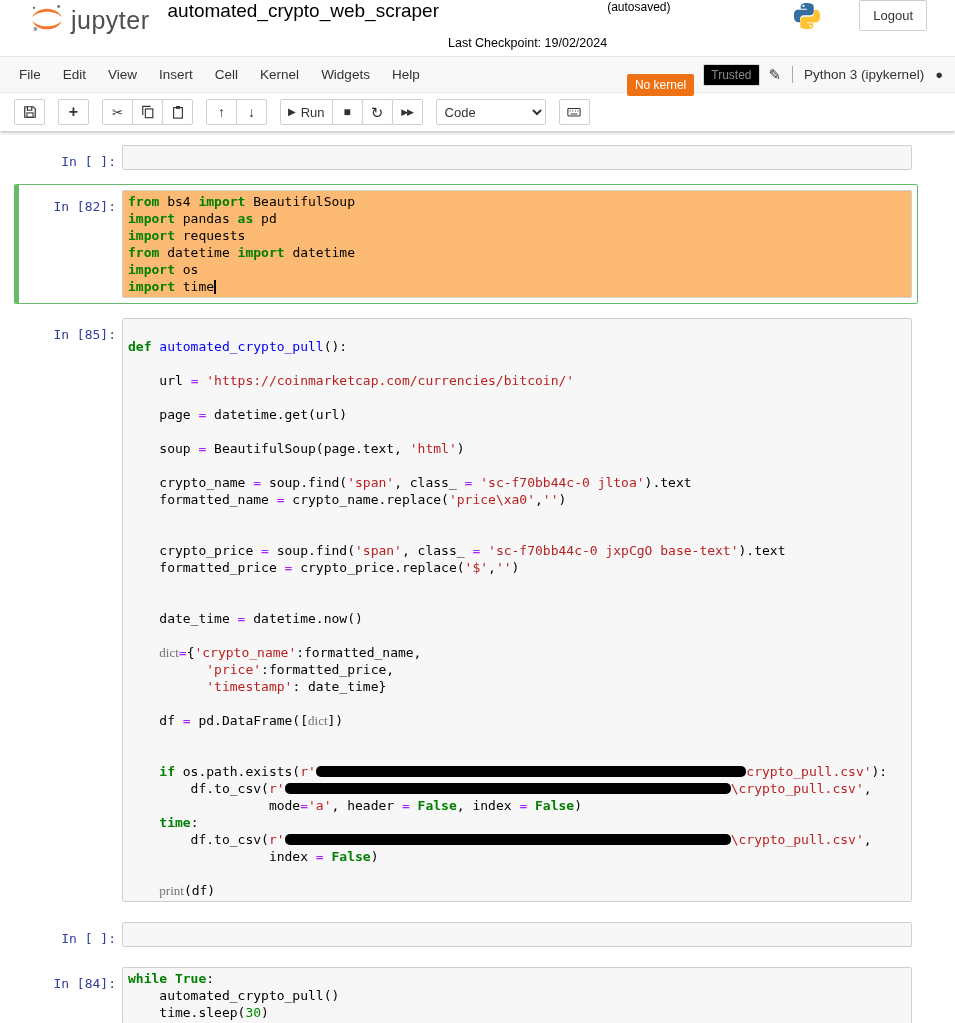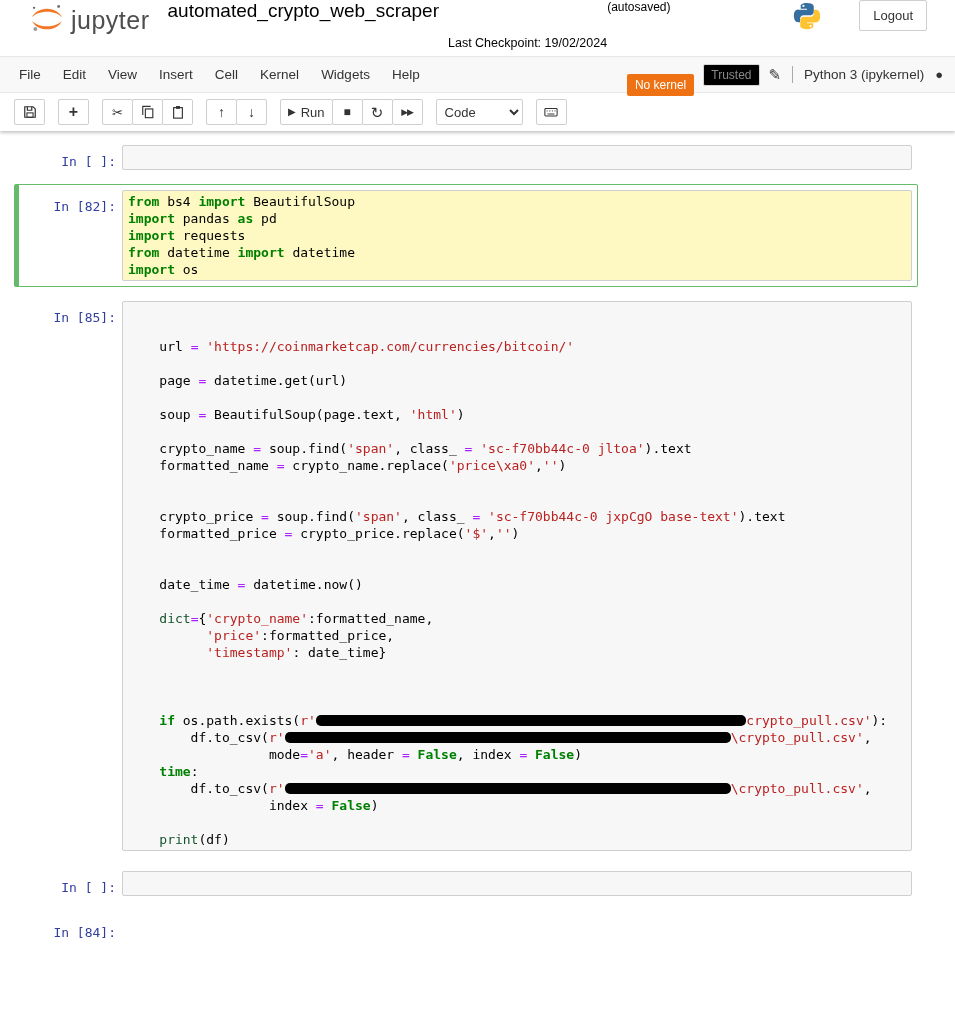--- a/index.html
+++ b/index.html
@@ -38,32 +38,32 @@
   .tb-group .tb-btn + .tb-btn { margin-left: -1px; }
   .icon-svg { width: 14px; height: 14px; display: block; }
   .glyph { line-height: 1; }
   .g-add { font-size: 16px; font-weight: bold; }
   .g-cut { font-size: 13px; }
   .g-arrow { font-size: 14px; }
   .g-run { font-size: 10px; }
   .g-stop { font-size: 12px; }
   .g-restart { font-size: 15px; }
   .g-ff { font-size: 9px; letter-spacing: -1px; }
-  .cell-type-select { height: 26px; width: 87px; border: 1px solid #cfcfcf; border-radius: 2px; background: #fff; font-size: 13px; color: #333; padding: 0 4px; margin-right: 13px; font-family: inherit; }
+  .cell-type-select { height: 26px; width: 110px; border: 1px solid #cfcfcf; border-radius: 2px; background: #fff; font-size: 13px; color: #333; padding: 0 4px; margin-right: 13px; font-family: inherit; }
   
   #notebook { padding: 8px 37px 4px 14px; background: #fff; }
   .cell { display: flex; border: 1px solid transparent; border-left-width: 5px; border-radius: 2px; padding: 5px; margin-bottom: 8px; }
   .cell.selected { border-color: #66bb6a; }
   .prompt { flex: 0 0 98px; text-align: right; padding: 8px 6px 0 0; font-family: "DejaVu Sans Mono", monospace; font-size: 13px; color: #303f9f; line-height: 17px; }
   .input-area { flex: 1; background: #f7f7f7; border: 1px solid #cfcfcf; border-radius: 2px; padding: 2px 5px; overflow: hidden; }
-  .cell.selected .input-area { background: #fef9c3; }
+  .cell.selected .input-area { background: #fdba74; }
   .cm-line { font-family: "DejaVu Sans Mono", monospace; font-size: 13px; line-height: 17px; min-height: 17px; white-space: pre; color: #000; }
   .tok-p { color: #000; }
   .tok-k { color: #008000; font-weight: bold; }
-  .tok-b { color: #14532d; }
+  .tok-b { color: #737373; font-family: Liberation Serif, serif; }
   .tok-s { color: #ba2121; }
   .tok-o { color: #aa22ff; }
   .tok-n { color: #080; }
   .tok-f { color: #0000ff; }
   .tok-x { display: inline-block; height: 11px; background: #000; border-radius: 5px; margin-bottom: -1px; }
   .tok-cur { display: inline-block; width: 1.5px; height: 14px; background: #000; vertical-align: text-bottom; }
 </style>
 </head>
 <body>
 
@@ -187,26 +187,28 @@
       </div>
     </div>
     <div class="cell selected">
       <div class="prompt">In [82]:</div>
       <div class="input-area">
         <div class="cm-line"><span class="tok-k">from</span><span class="tok-p"> bs4 </span><span class="tok-k">import</span><span class="tok-p"> BeautifulSoup</span></div>
         <div class="cm-line"><span class="tok-k">import</span><span class="tok-p"> pandas </span><span class="tok-k">as</span><span class="tok-p"> pd</span></div>
         <div class="cm-line"><span class="tok-k">import</span><span class="tok-p"> requests</span></div>
         <div class="cm-line"><span class="tok-k">from</span><span class="tok-p"> datetime </span><span class="tok-k">import</span><span class="tok-p"> datetime</span></div>
         <div class="cm-line"><span class="tok-k">import</span><span class="tok-p"> os</span></div>
+        <div class="cm-line"><span class="tok-k">import</span><span class="tok-p"> time</span><span class="tok-cur"></span></div>
       </div>
     </div>
     <div class="cell">
       <div class="prompt">In [85]:</div>
       <div class="input-area">
         <div class="cm-line"></div>
+        <div class="cm-line"><span class="tok-k">def</span><span class="tok-p"> </span><span class="tok-f">automated_crypto_pull</span><span class="tok-p">():</span></div>
         <div class="cm-line"></div>
         <div class="cm-line"><span class="tok-p">    url </span><span class="tok-o">=</span><span class="tok-p"> </span><span class="tok-s">'https://coinmarketcap.com/currencies/bitcoin/'</span></div>
         <div class="cm-line"></div>
         <div class="cm-line"><span class="tok-p">    page </span><span class="tok-o">=</span><span class="tok-p"> datetime.get(url)</span></div>
         <div class="cm-line"></div>
         <div class="cm-line"><span class="tok-p">    soup </span><span class="tok-o">=</span><span class="tok-p"> BeautifulSoup(page.text, </span><span class="tok-s">'html'</span><span class="tok-p">)</span></div>
         <div class="cm-line"></div>
         <div class="cm-line"><span class="tok-p">    crypto_name </span><span class="tok-o">=</span><span class="tok-p"> soup.find(</span><span class="tok-s">'span'</span><span class="tok-p">, class_ </span><span class="tok-o">=</span><span class="tok-p"> </span><span class="tok-s">'sc-f70bb44c-0 jltoa'</span><span class="tok-p">).text</span></div>
         <div class="cm-line"><span class="tok-p">    formatted_name </span><span class="tok-o">=</span><span class="tok-p"> crypto_name.replace(</span><span class="tok-s">'price\xa0'</span><span class="tok-p">,</span><span class="tok-s">''</span><span class="tok-p">)</span></div>
         <div class="cm-line"></div>
@@ -214,34 +216,40 @@
         <div class="cm-line"><span class="tok-p">    crypto_price </span><span class="tok-o">=</span><span class="tok-p"> soup.find(</span><span class="tok-s">'span'</span><span class="tok-p">, class_ </span><span class="tok-o">=</span><span class="tok-p"> </span><span class="tok-s">'sc-f70bb44c-0 jxpCgO base-text'</span><span class="tok-p">).text</span></div>
         <div class="cm-line"><span class="tok-p">    formatted_price </span><span class="tok-o">=</span><span class="tok-p"> crypto_price.replace(</span><span class="tok-s">'$'</span><span class="tok-p">,</span><span class="tok-s">''</span><span class="tok-p">)</span></div>
         <div class="cm-line"></div>
         <div class="cm-line"></div>
         <div class="cm-line"><span class="tok-p">    date_time </span><span class="tok-o">=</span><span class="tok-p"> datetime.now()</span></div>
         <div class="cm-line"></div>
         <div class="cm-line"><span class="tok-p">    </span><span class="tok-b">dict</span><span class="tok-o">=</span><span class="tok-p">{</span><span class="tok-s">'crypto_name'</span><span class="tok-p">:formatted_name,</span></div>
         <div class="cm-line"><span class="tok-p">          </span><span class="tok-s">'price'</span><span class="tok-p">:formatted_price,</span></div>
         <div class="cm-line"><span class="tok-p">          </span><span class="tok-s">'timestamp'</span><span class="tok-p">: date_time}</span></div>
         <div class="cm-line"></div>
+        <div class="cm-line"><span class="tok-p">    df </span><span class="tok-o">=</span><span class="tok-p"> pd.DataFrame([</span><span class="tok-b">dict</span><span class="tok-p">])</span></div>
         <div class="cm-line"></div>
         <div class="cm-line"></div>
         <div class="cm-line"><span class="tok-p">    </span><span class="tok-k">if</span><span class="tok-p"> os.path.exists(</span><span class="tok-s">r'</span><span class="tok-x" style="width: 55ch;"></span><span class="tok-s">crypto_pull.csv'</span><span class="tok-p">):</span></div>
         <div class="cm-line"><span class="tok-p">        df.to_csv(</span><span class="tok-s">r'</span><span class="tok-x" style="width: 57ch;"></span><span class="tok-s">\crypto_pull.csv'</span><span class="tok-p">,</span></div>
         <div class="cm-line"><span class="tok-p">                  mode</span><span class="tok-o">=</span><span class="tok-s">'a'</span><span class="tok-p">, header </span><span class="tok-o">=</span><span class="tok-p"> </span><span class="tok-k">False</span><span class="tok-p">, index </span><span class="tok-o">=</span><span class="tok-p"> </span><span class="tok-k">False</span><span class="tok-p">)</span></div>
         <div class="cm-line"><span class="tok-p">    </span><span class="tok-k">time</span><span class="tok-p">:</span></div>
         <div class="cm-line"><span class="tok-p">        df.to_csv(</span><span class="tok-s">r'</span><span class="tok-x" style="width: 57ch;"></span><span class="tok-s">\crypto_pull.csv'</span><span class="tok-p">,</span></div>
         <div class="cm-line"><span class="tok-p">                  index </span><span class="tok-o">=</span><span class="tok-p"> </span><span class="tok-k">False</span><span class="tok-p">)</span></div>
         <div class="cm-line"></div>
         <div class="cm-line"><span class="tok-p">    </span><span class="tok-b">print</span><span class="tok-p">(df)</span></div>
       </div>
     </div>
     <div class="cell">
       <div class="prompt">In [ ]:</div>
       <div class="input-area">
         <div class="cm-line"></div>
       </div>
     </div>
     <div class="cell">
       <div class="prompt">In [84]:</div>
+      <div class="input-area">
+        <div class="cm-line"><span class="tok-k">while</span><span class="tok-p"> </span><span class="tok-k">True</span><span class="tok-p">:</span></div>
+        <div class="cm-line"><span class="tok-p">    automated_crypto_pull()</span></div>
+        <div class="cm-line"><span class="tok-p">    time.sleep(</span><span class="tok-n">30</span><span class="tok-p">)</span></div>
+      </div>
     </div>
   </div>
 
 </body></html>

